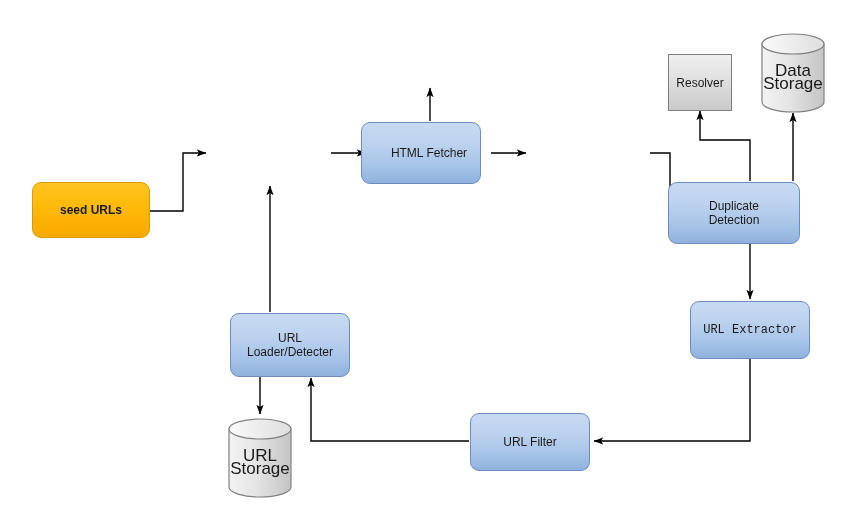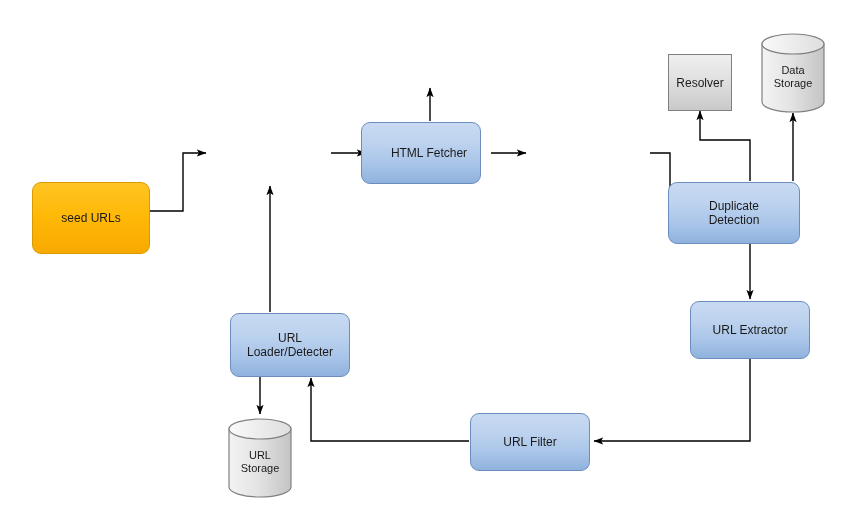--- a/index.html
+++ b/index.html
@@ -75,21 +75,21 @@
   .cylinder {
     position: absolute;
     z-index: 2;
   }
   .cylinder svg { display: block; }
   .cylinder .cyl-label {
     position: absolute;
     left: 0;
     width: 100%;
     text-align: center;
-    font-size: 11px;
+    font-size: 17px;
     line-height: 13px;
     color: #1a1a1a;
     white-space: pre-line;
     pointer-events: none;
   }
 </style>
 </head>
 <body>
 
 <div id="canvas">
@@ -121,21 +121,21 @@
       <path d="M750,359 L750,441 L594,441"></path>
 
       <path d="M469,441 L311,441 L311,378"></path>
 
       <path d="M260,376 L260,414"></path>
 
       <path d="M270,312 L270,186"></path>
     </g>
   </svg>
 
-  <div class="node box-orange" style="left:32px; top:182px; width:118px; height:72px;">
+  <div class="node box-orange" style="left:32px; top:182px; width:118px; height:56px;font-weight:bold;">
     <span class="label">seed URLs</span>
   </div>
 
 
 
   <div class="node box-blue" style="left:361px; top:122px; width:120px; height:62px;padding-left:16px;">
     <span class="label">HTML Fetcher</span>
   </div>
 
 
@@ -161,21 +161,21 @@
     </svg>
     <span class="cyl-label" style="top:31px;">Data
 Storage</span>
   </div>
 
   <div class="node box-blue" style="left:668px; top:182px; width:132px; height:62px;">
     <span class="label">Duplicate
 Detection</span>
   </div>
 
-  <div class="node box-blue" style="left:690px; top:301px; width:120px; height:58px;">
+  <div class="node box-blue" style="left:690px; top:301px; width:120px; height:58px;font-family:Liberation Mono, monospace;">
     <span class="label">URL Extractor</span>
   </div>
 
   <div class="node box-blue" style="left:230px; top:313px; width:120px; height:64px;">
     <span class="label">URL
 Loader/Detecter</span>
   </div>
 
   <div class="cylinder" style="left:228px; top:418px; width:64px; height:80px;">
     <svg width="64" height="80" viewBox="0 0 64 80" xmlns="http://www.w3.org/2000/svg">

